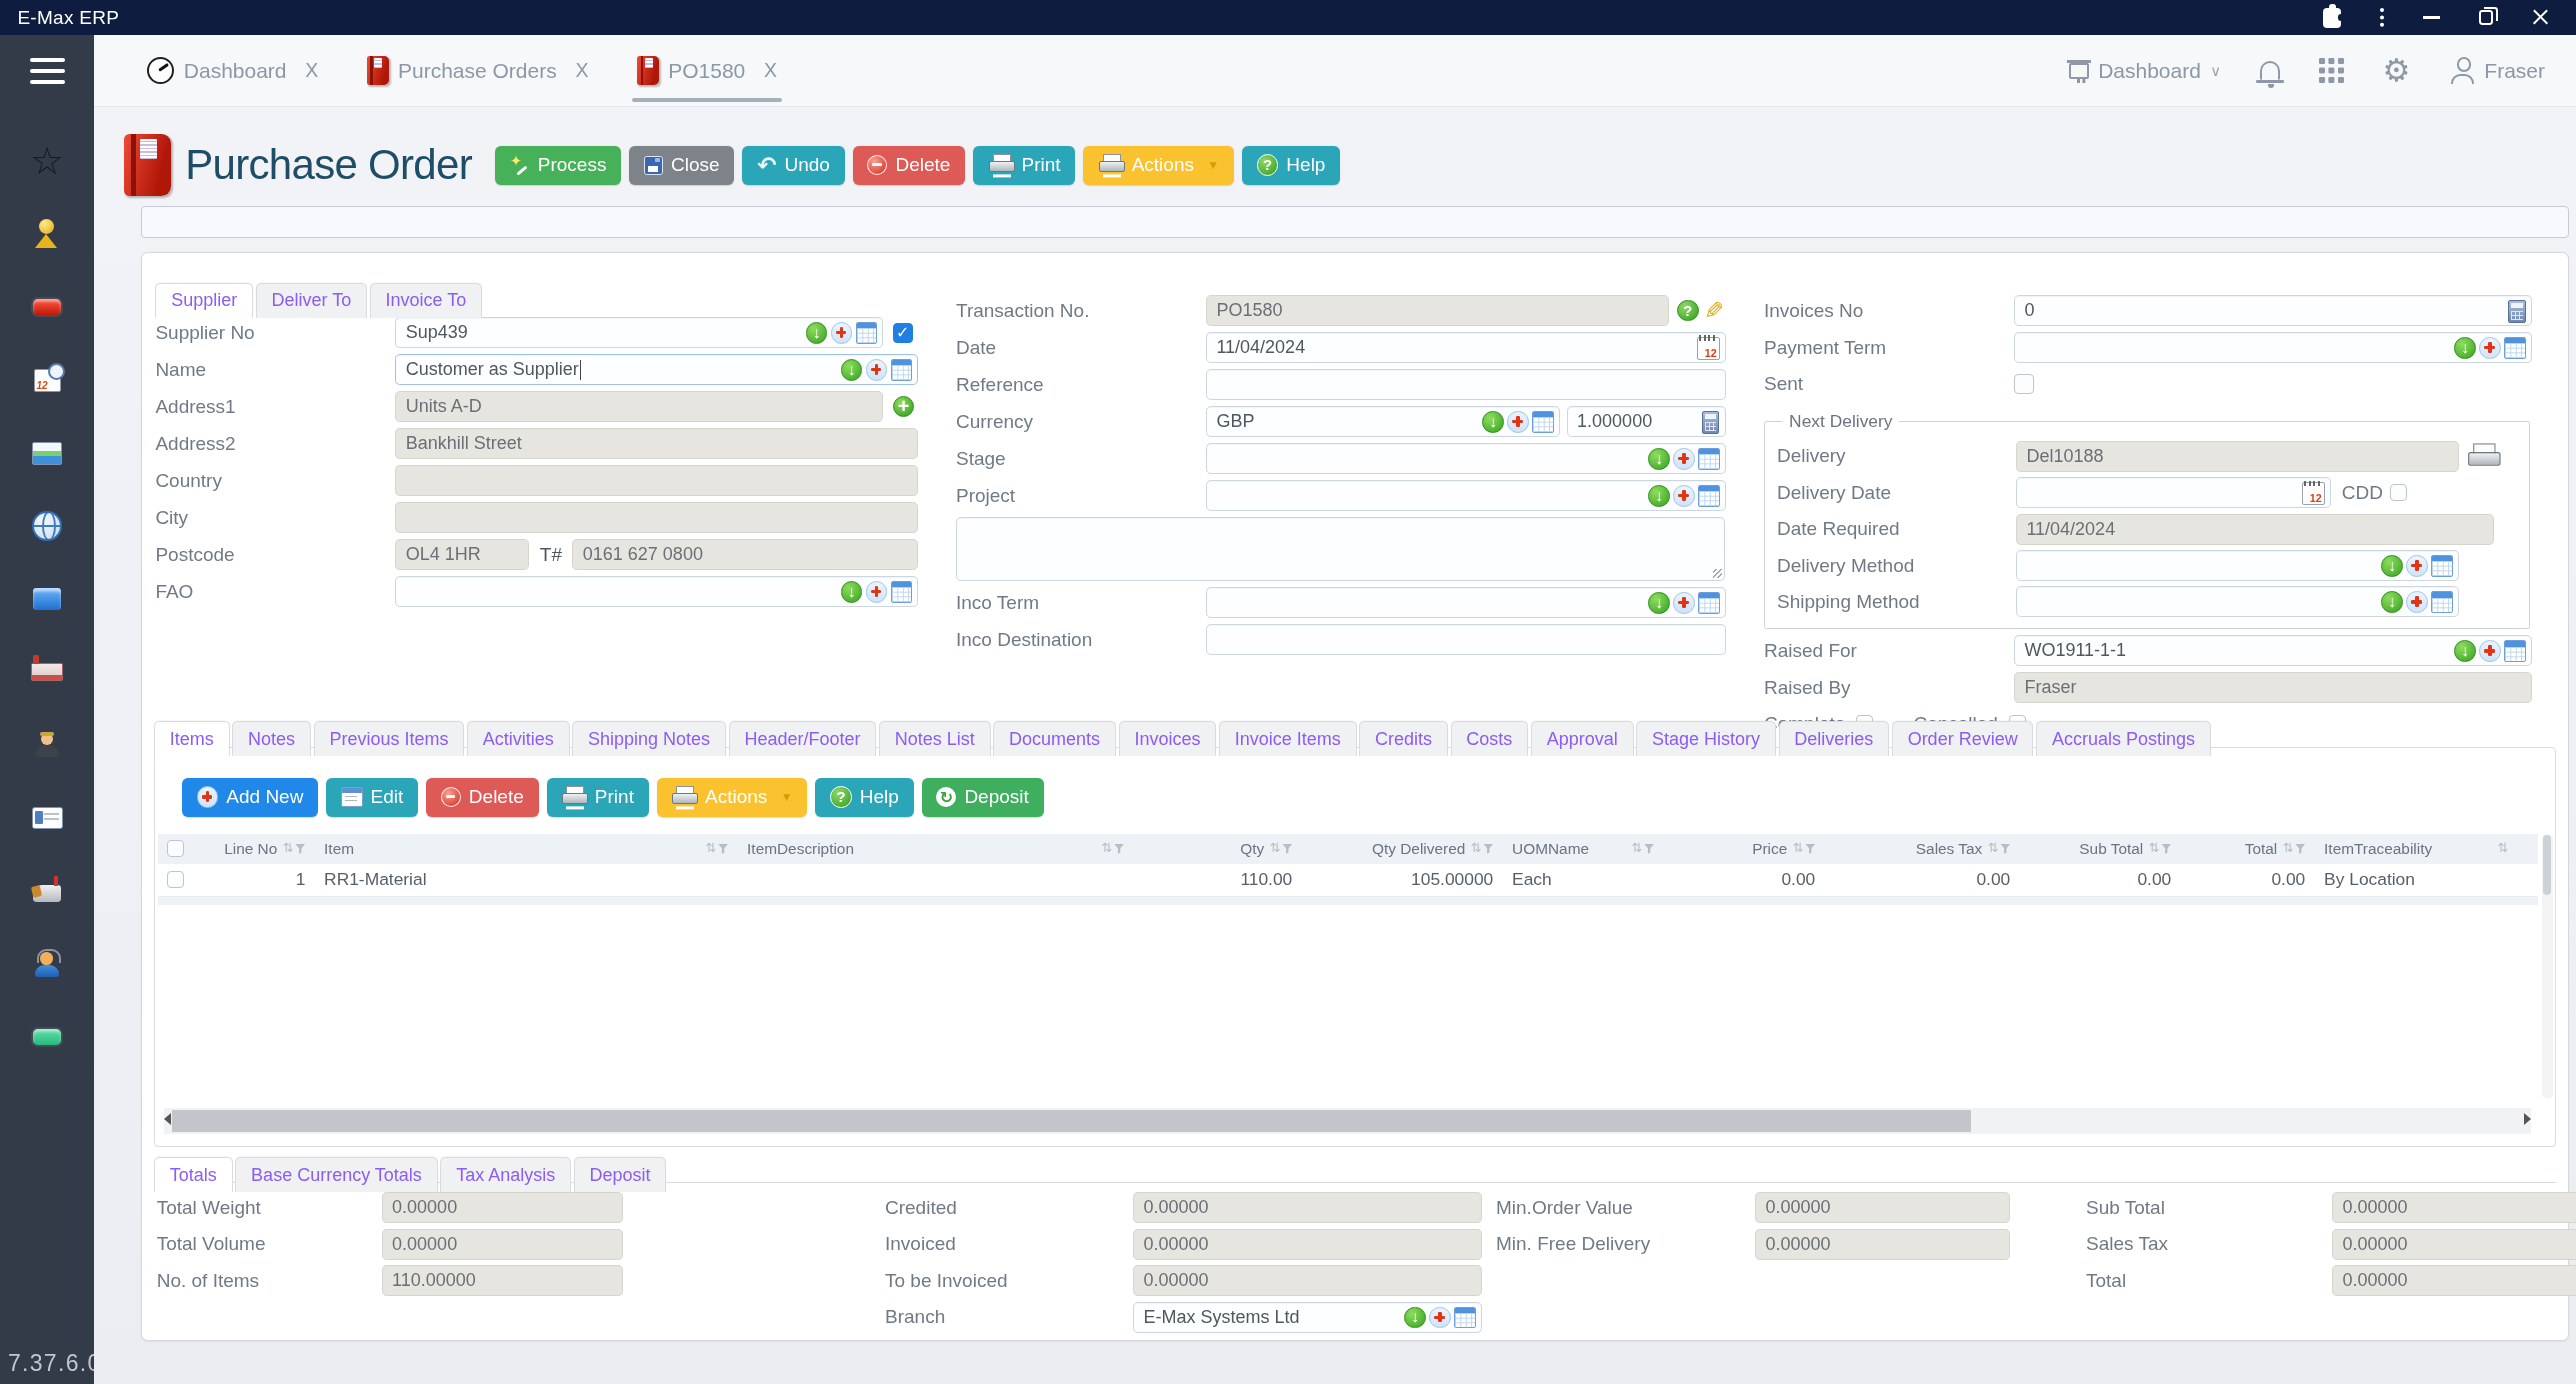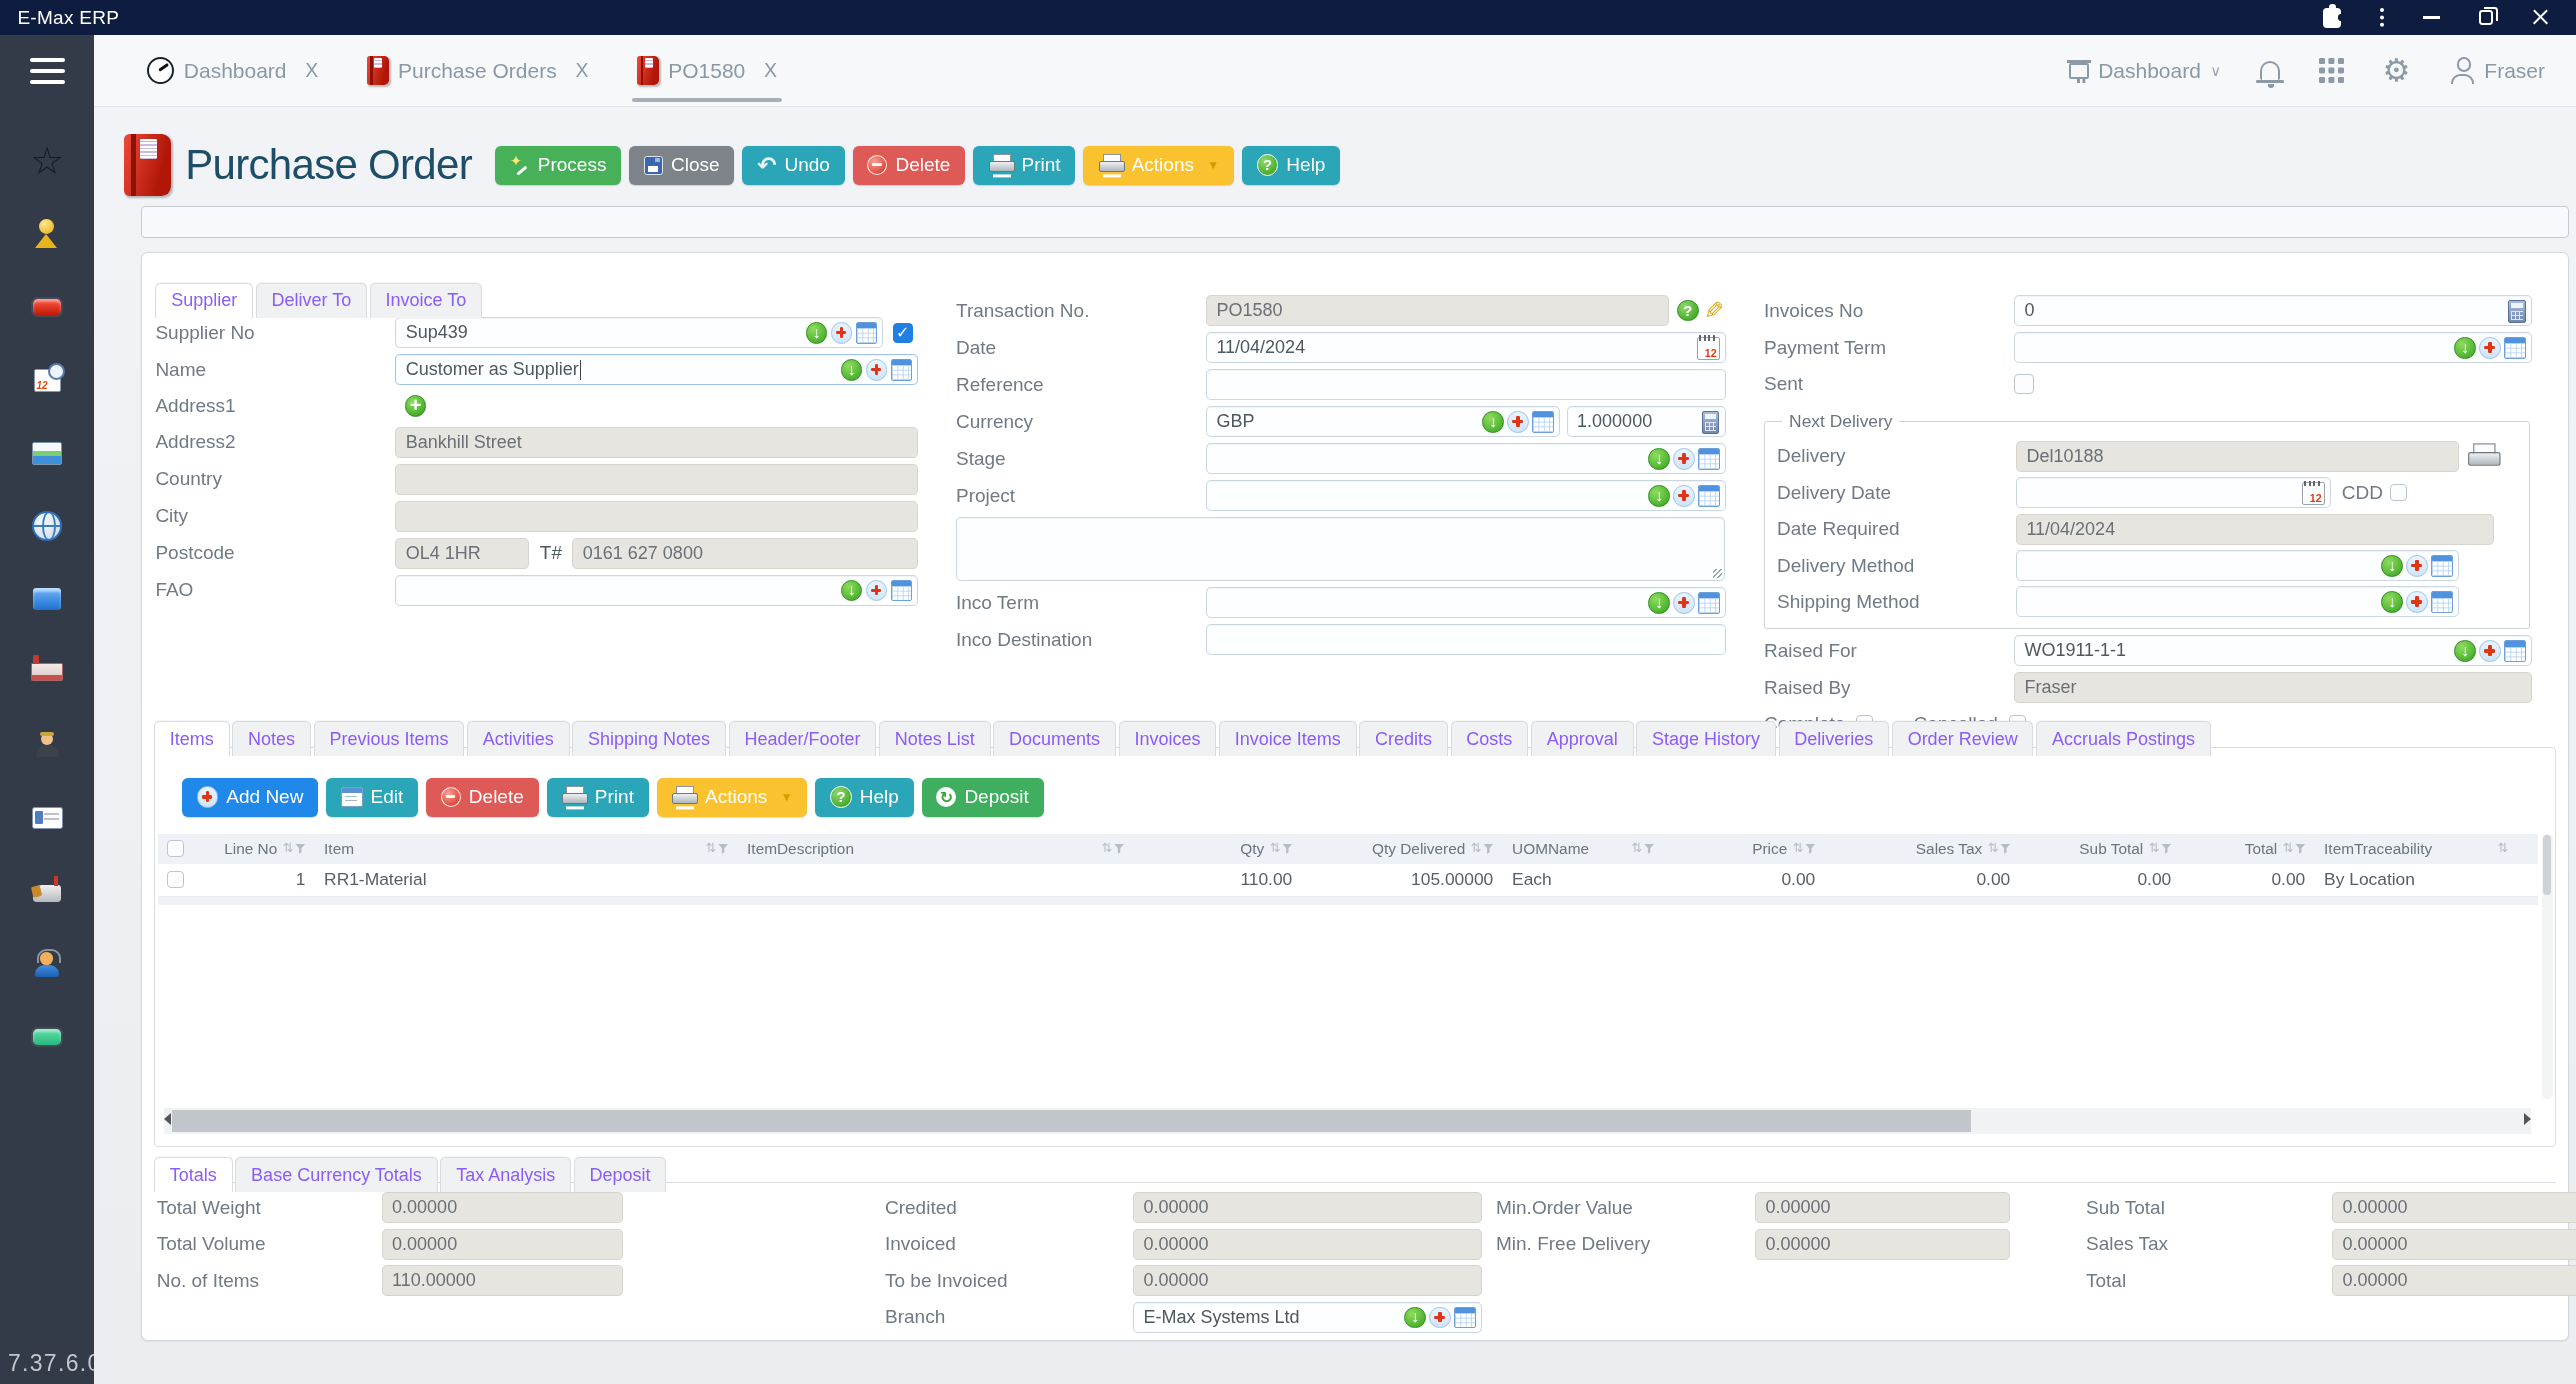--- a/index.html
+++ b/index.html
@@ -362,20 +362,23 @@
                 <span class="caret"></span>
               <span class="fic">
                   <span class="icdown">↓</span>
                   <span class="icplusc"></span>
                   <span class="ictable"></span>
                 </span>
             </div>
           </div>
           <div class="frow">
             <span class="flabel" style="width:240px">Address1</span>
+            <div class="inp gray" style="width:488px">
+                <span>Units A-D</span>
+              </div>
             <span class="icdown" style="margin-left:9.4px;background:radial-gradient(circle at 35% 30%,#8fdc5f,#2c9a17);font-size:20px">+</span>
           </div>
           <div class="frow">
             <span class="flabel" style="width:240px">Address2</span>
             <div class="inp gray" style="width:523px">
                 <span>Bankhill Street</span>
               </div>
           </div>
           <div class="frow">
             <span class="flabel" style="width:240px">Country</span>

